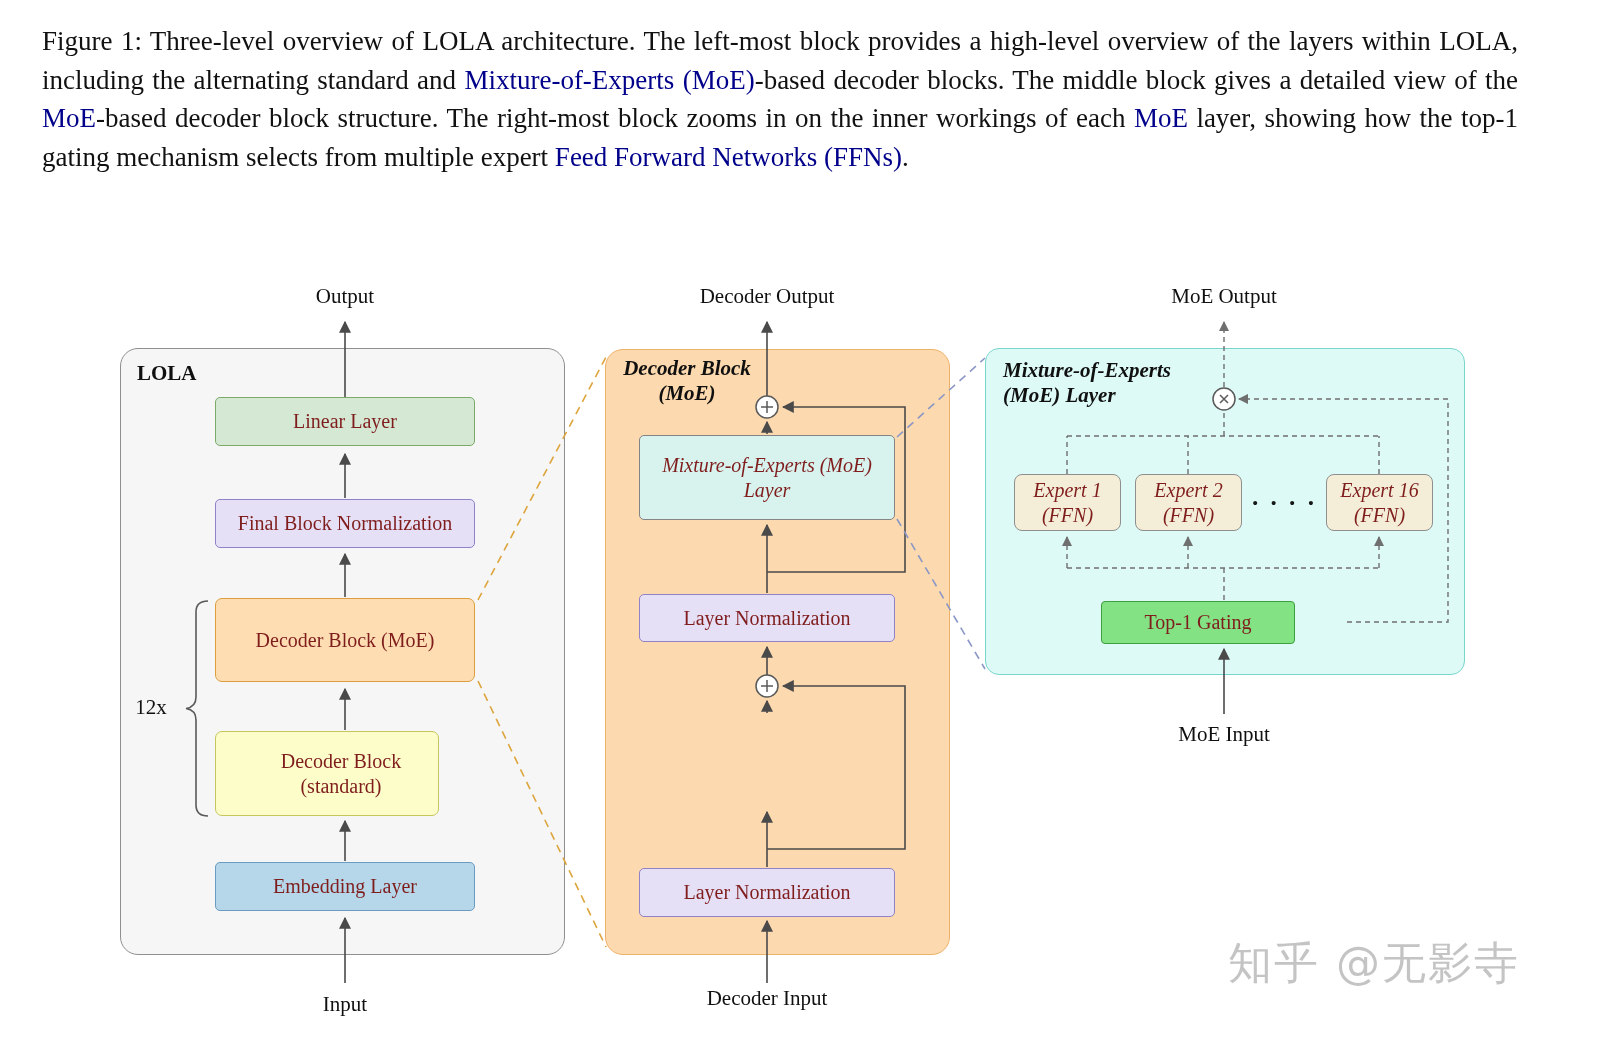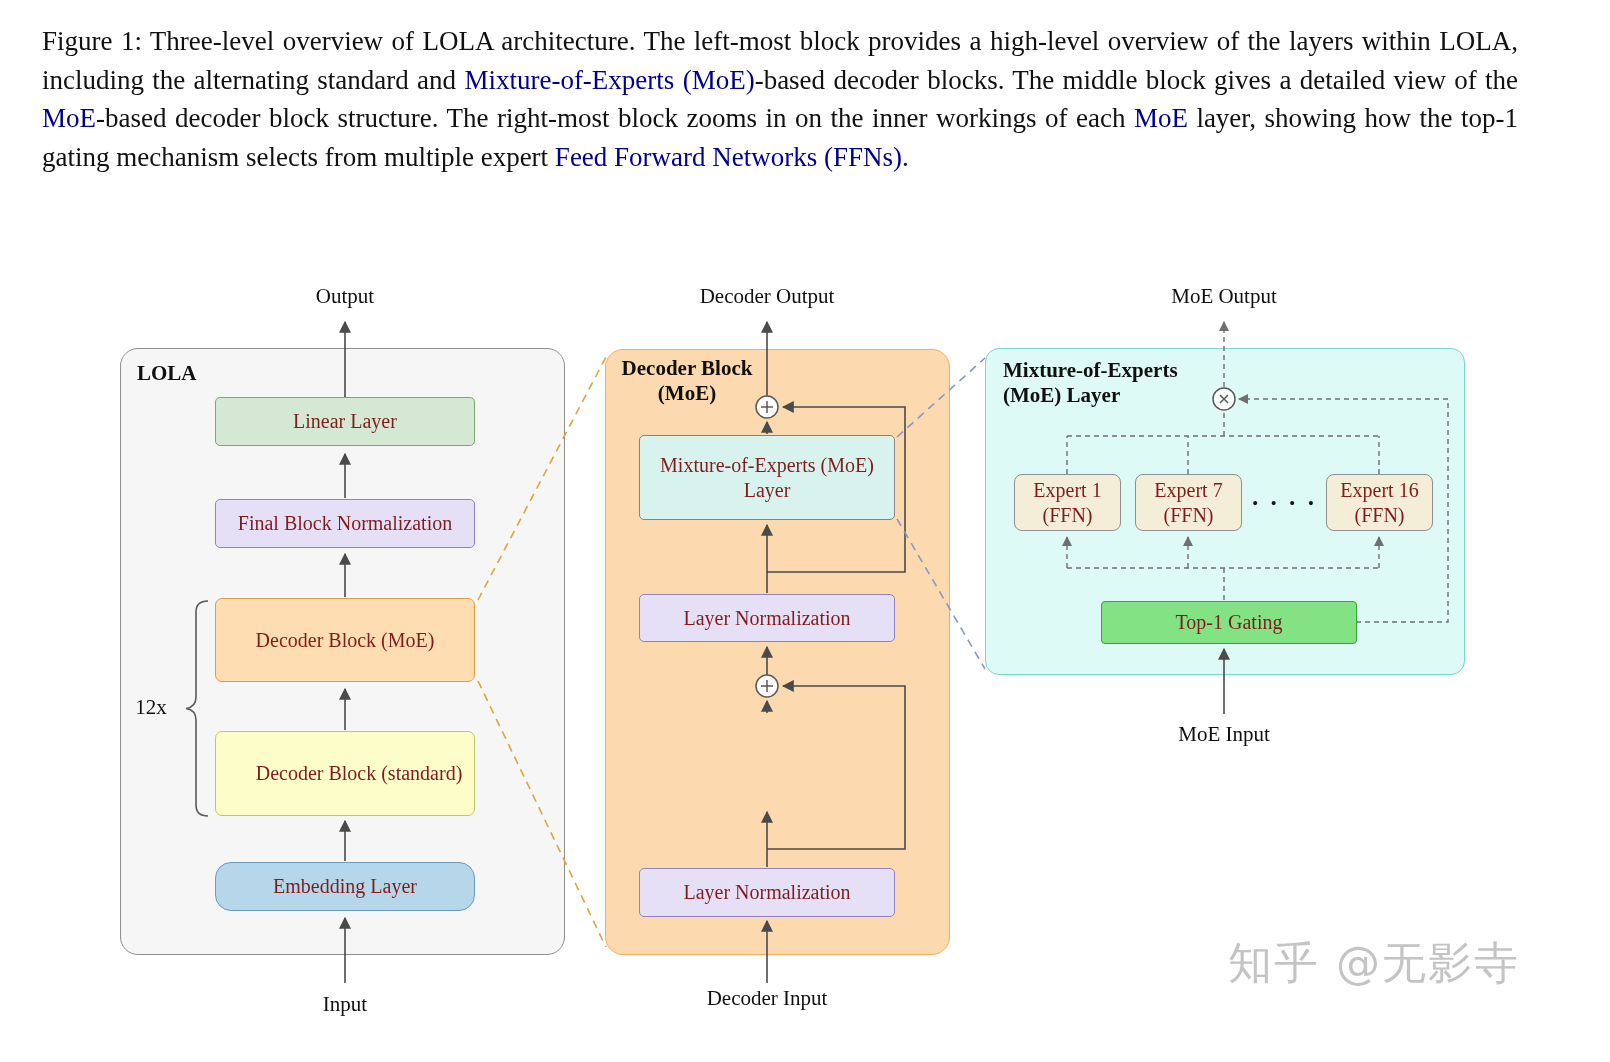--- a/index.html
+++ b/index.html
@@ -14,21 +14,21 @@
 
   .panel { position:absolute; z-index:1; border-radius:18px; }
   .left-panel  { left:120px; top:348px; width:445px; height:607px; background:#f6f6f7; border:1.5px solid #8f8f8f; }
   .middle-panel{ left:605px; top:349px; width:345px; height:606px; background:#fcd9ae; border:1.5px solid #edb269; }
   .right-panel { left:985px; top:348px; width:480px; height:327px; background:#ddfaf6; border:1.5px solid #79d6cc; border-radius:14px; }
 
   .overlay { position:absolute; left:0; top:0; z-index:2; pointer-events:none; }
 
   .box { position:absolute; z-index:3; display:flex; align-items:center; justify-content:center;
          text-align:center; font-size:20px; line-height:1.25; border-radius:5px; color:#7f1d1d; }
-  .multiline { white-space:pre-line; }
+  .multiline { white-space:pre-line;font-style:italic; }
   .green     { background:#d5e8d4; border:1.3px solid #7ca968; }
   .lavender  { background:#e6e0f7; border:1.3px solid #9181c6; }
   .orangebox { background:#ffddb3; border:1.3px solid #dd9f3e; border-radius:7px; }
   .yellowbox { background:#fdfdca; border:1.3px solid #c6c65f; border-radius:7px; }
   .bluebox   { background:#b5d7e9; border:1.3px solid #6a9bc0; }
   .cyanbox   { background:#d8f3ee; border:1.3px solid #848484; }
   .redbox    { background:#ee9e9e; border:1.3px solid #bb6360; }
   .expertbox { background:#f4eed8; border:1.3px solid #8f8f8f; border-radius:8px; }
   .gatebox   { background:#83e283; border:1.3px solid #3f9e3f; border-radius:4px; }
 
@@ -121,41 +121,41 @@
       <line x1="897" y1="437" x2="985" y2="358"></line>
       <line x1="897" y1="519" x2="985" y2="669"></line>
     </g>
   </svg>
 
   <div class="ptitle" style="left:137px; top:361px;">LOLA</div>
   <div class="lbl" style="left:285px; top:284px; width:120px;">Output</div>
   <div class="box green" style="left:215px; top:397px; width:260px; height:49px;">Linear Layer</div>
   <div class="box lavender" style="left:215px; top:499px; width:260px; height:49px;">Final Block Normalization</div>
   <div class="box orangebox" style="left:215px; top:598px; width:260px; height:84px;">Decoder Block (MoE)</div>
-  <div class="box yellowbox" style="left:215px; top:731px; width:260px; height:85px;padding-left:28px;">Decoder Block (standard)</div>
-  <div class="box bluebox" style="left:215px; top:862px; width:260px; height:49px;border-radius:16px;">Embedding Layer</div>
+  <div class="box yellowbox" style="left:215px; top:731px; width:224px; height:85px;padding-left:28px;">Decoder Block (standard)</div>
+  <div class="box bluebox" style="left:215px; top:862px; width:260px; height:49px;">Embedding Layer</div>
   <div class="lbl" style="left:124px; top:695px; width:54px;">12x</div>
   <div class="lbl" style="left:285px; top:986px; width:120px;margin-top:6px;">Input</div>
 
   <div class="ptitle multiline" style="left:612px; top:356px; width:150px; text-align:center;">Decoder Block
 (MoE)</div>
   <div class="lbl" style="left:687px; top:284px; width:160px;">Decoder Output</div>
   <div class="box cyanbox multiline" style="left:639px; top:435px; width:256px; height:85px;">Mixture-of-Experts (MoE)
 Layer</div>
   <div class="box lavender" style="left:639px; top:594px; width:256px; height:48px;">Layer Normalization</div>
   <div class="box lavender" style="left:639px; top:868px; width:256px; height:49px;">Layer Normalization</div>
   <div class="lbl" style="left:687px; top:986px; width:160px;">Decoder Input</div>
 
   <div class="ptitle multiline" style="left:1003px; top:358px;">Mixture-of-Experts
 (MoE) Layer</div>
   <div class="lbl" style="left:1154px; top:284px; width:140px;">MoE Output</div>
   <div class="box expertbox multiline" style="left:1014px; top:474px; width:107px; height:57px;">Expert 1
 (FFN)</div>
-  <div class="box expertbox multiline" style="left:1135px; top:474px; width:107px; height:57px;">Expert 7
+  <div class="box expertbox multiline" style="left:1135px; top:474px; width:107px; height:57px;">Expert 2
 (FFN)</div>
   <div class="dots" style="left:1246px; top:489px; width:76px;">· · · ·</div>
   <div class="box expertbox multiline" style="left:1326px; top:474px; width:107px; height:57px;">Expert 16
 (FFN)</div>
-  <div class="box gatebox" style="left:1101px; top:601px; width:256px; height:43px;">Top-1 Gating</div>
+  <div class="box gatebox" style="left:1101px; top:601px; width:194px; height:43px;">Top-1 Gating</div>
   <div class="lbl" style="left:1154px; top:722px; width:140px;">MoE Input</div>
 
   <div class="watermark">知乎 @无影寺</div>
 </div>
 
 </body></html>

